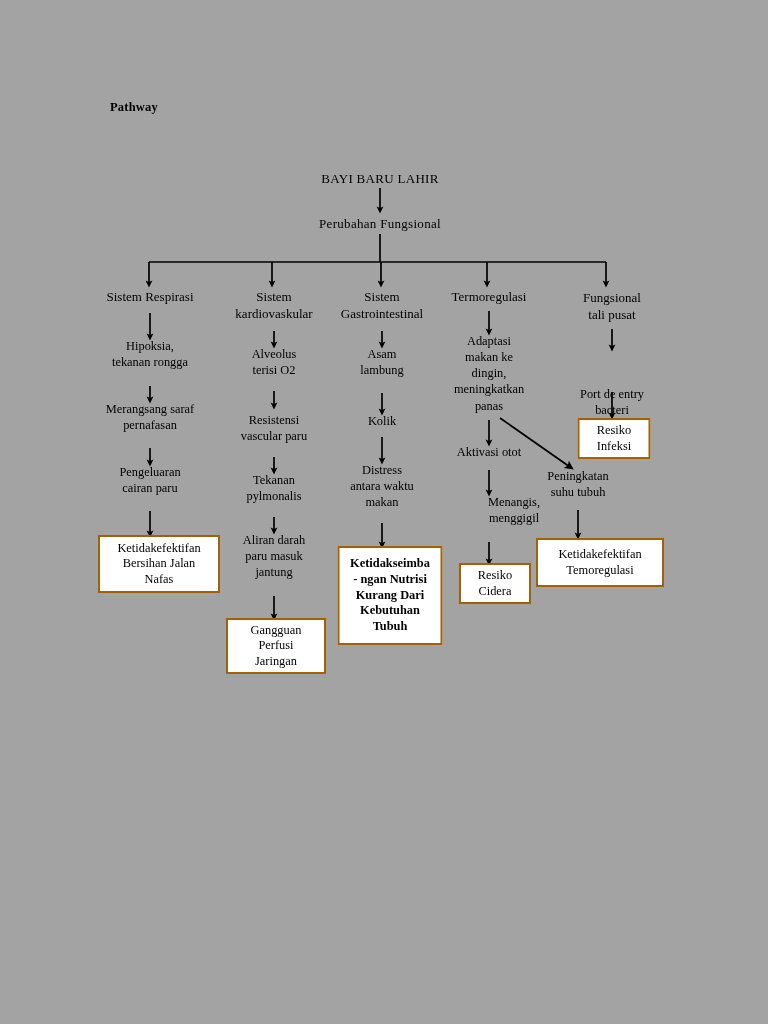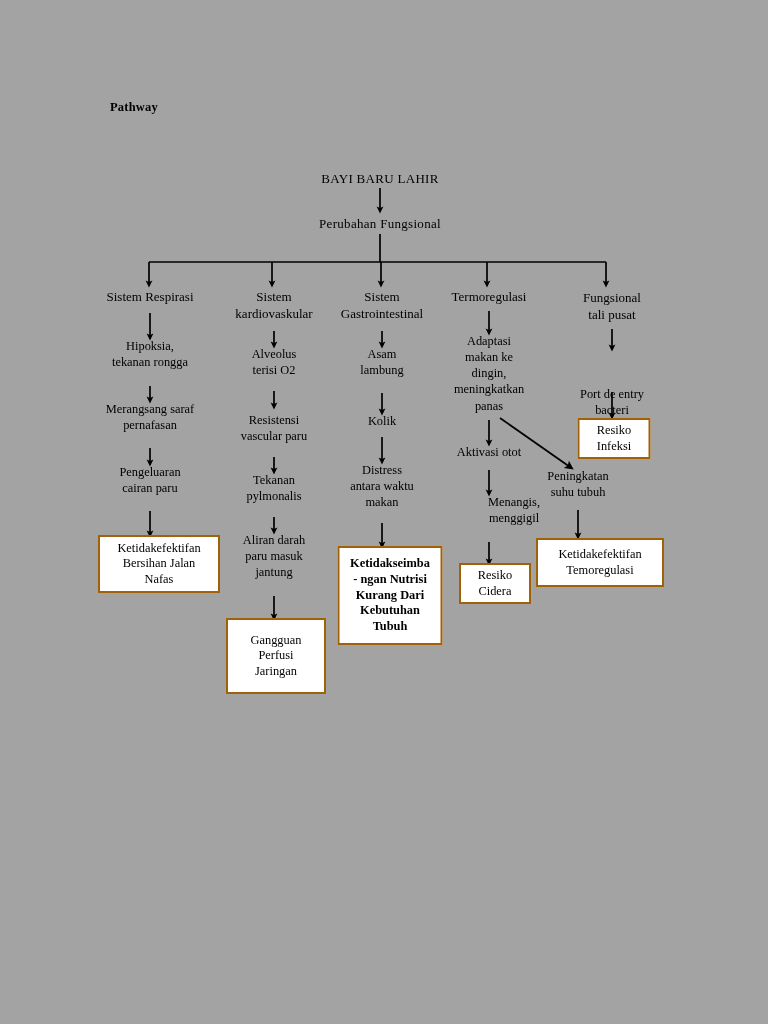--- a/index.html
+++ b/index.html
@@ -147,21 +147,21 @@
 kardiovaskular</div>
   <div class="node sub" style="left:274px; top:346px;">Alveolus
 terisi O2</div>
   <div class="node sub" style="left:274px; top:412px;">Resistensi
 vascular paru</div>
   <div class="node sub" style="left:274px; top:472px;">Tekanan
 pylmonalis</div>
   <div class="node sub" style="left:274px; top:532px;">Aliran darah
 paru masuk
 jantung</div>
-  <div class="boxnode" style="left:276px; top:618px; width:100px; height:76px;">Gangguan
+  <div class="boxnode" style="left:276px; top:618px; width:100px; height:56px;">Gangguan
 Perfusi
 Jaringan</div>
 
   <div class="node" style="left:382px; top:289px;">Sistem
 Gastrointestinal</div>
   <div class="node sub" style="left:382px; top:346px;">Asam
 lambung</div>
   <div class="node sub" style="left:382px; top:413px;">Kolik</div>
   <div class="node sub" style="left:382px; top:462px;">Distress
 antara waktu

